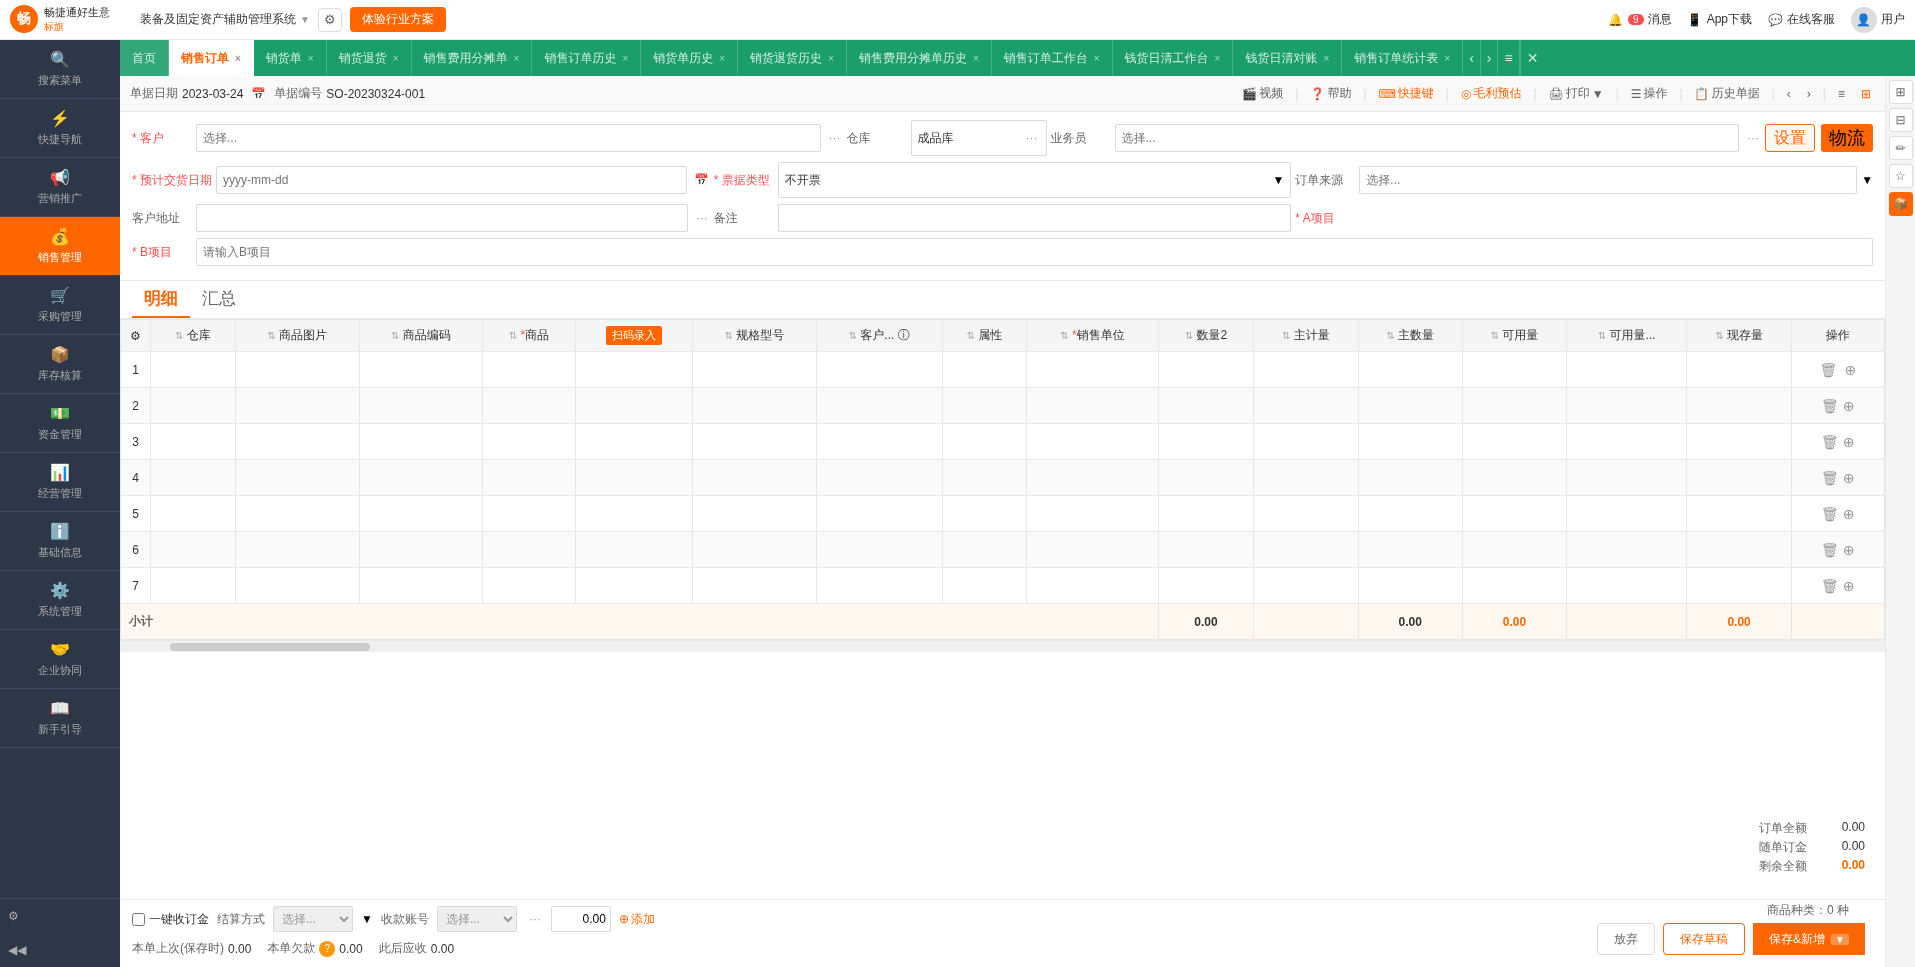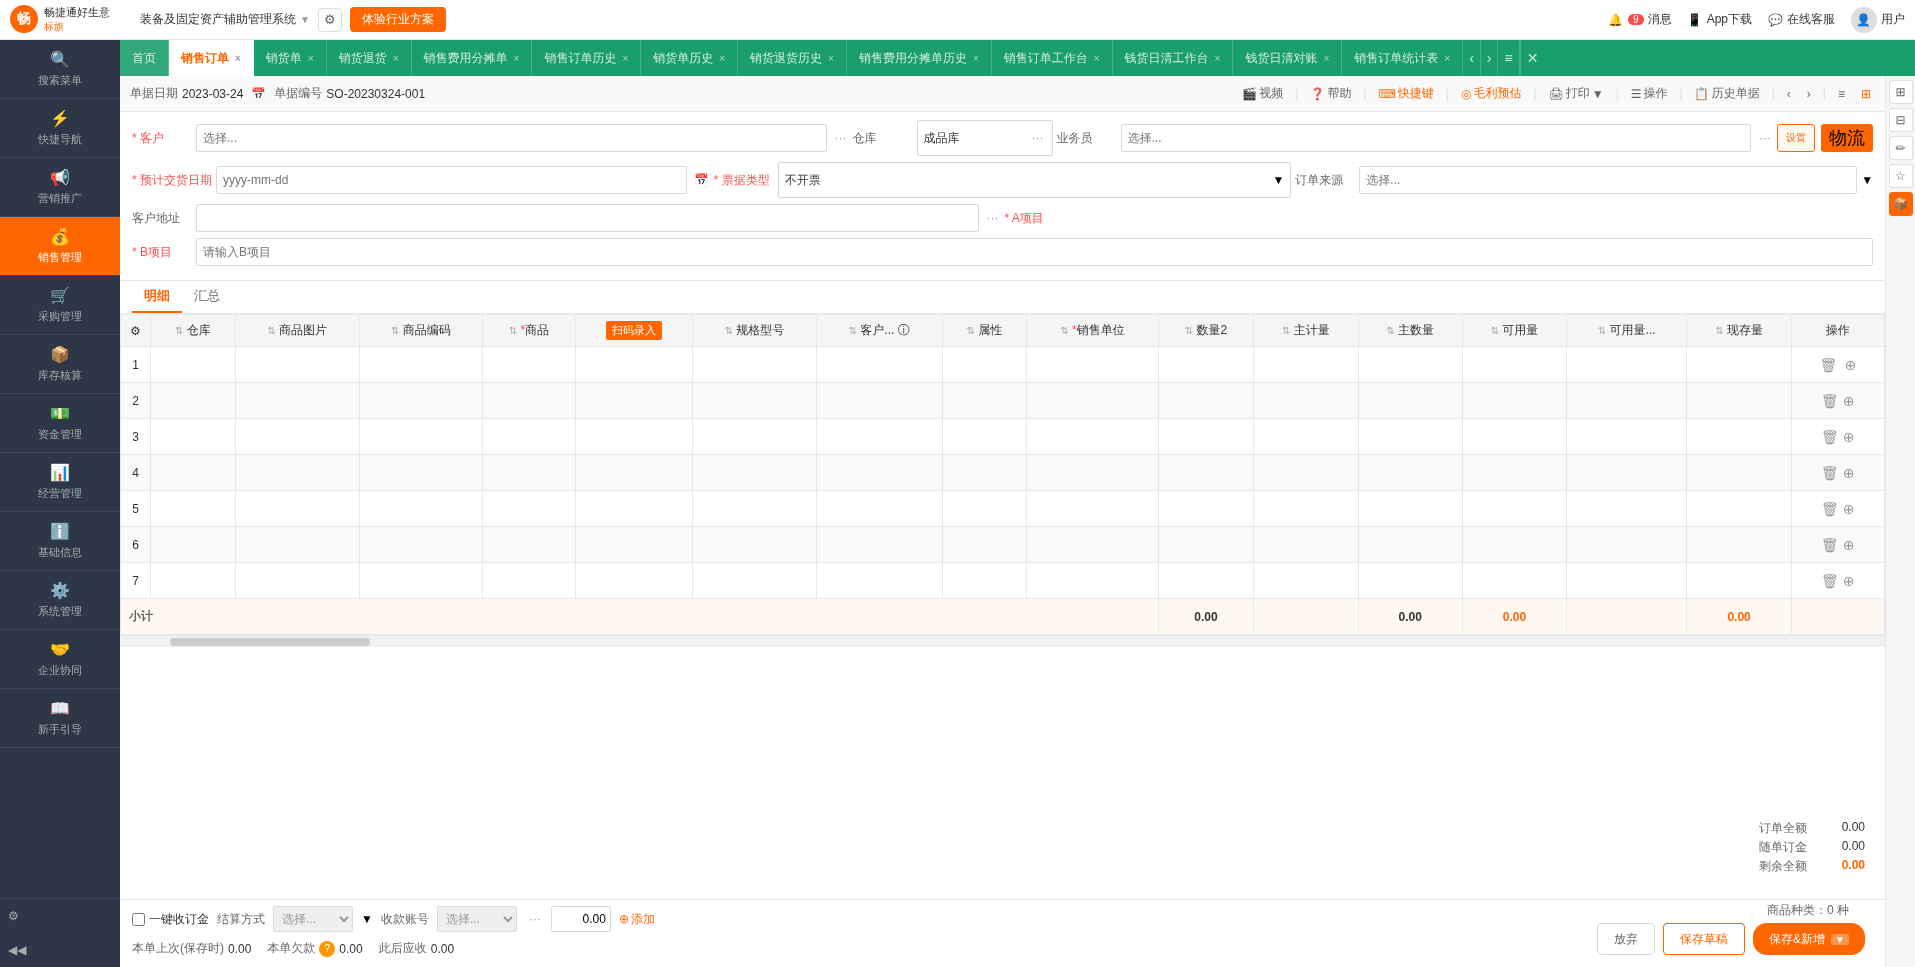--- a/index.html
+++ b/index.html
@@ -331,21 +331,21 @@
       border-bottom: 1px solid #e8e8e8;
       padding: 0 12px;
       background: #fff;
       flex-shrink: 0;
     }
     .detail-tab {
       padding: 6px 12px;
       cursor: pointer;
       color: #666;
       border-bottom: 2px solid transparent;
-      font-size: 13px;
+      font-size: 17px;
     }
     .detail-tab.active {
       color: #ff6600;
       border-bottom-color: #ff6600;
       font-weight: bold;
     }
 
     
     .table-container {
       flex: 1;
@@ -493,21 +493,21 @@
       background: #fff;
       border-radius: 4px;
       padding: 0 16px;
       cursor: pointer;
       color: #ff6600;
     }
     .btn-save-new {
       height: 32px;
       background: #ff6600;
       border: none;
-      border-radius: 14px;
+      border-radius: 0;
       padding: 0 16px;
       cursor: pointer;
       color: #fff;
       display: flex;
       align-items: center;
     }
   </style>
 </head>
 <body>
 
@@ -744,21 +744,21 @@
                 <span class="form-select-value">成品库</span>
                 <span class="ellipsis-btn">···</span>
               </div>
             </div>
             <div class="form-field">
               <span class="form-field-label">业务员</span>
               <input class="form-input" type="text" placeholder="选择..." style="">
               <span class="ellipsis-btn">···</span>
             </div>
             <div style="display:flex;gap:6px;margin-left:auto;">
-              <button style="background:#fff8f0;border:1px solid #ff6600;color:#ff6600;border-radius:3px;padding:2px 8px;cursor:pointer;font-size:10px;">设置</button>
+              <button style="background:#fff8f0;border:1px solid #ff6600;color:#ff6600;border-radius:3px;padding:2px 8px;cursor:pointer;font-size:16px;">设置</button>
               <button style="background:#ff6600;border:none;color:#000000;border-radius:3px;padding:2px 8px;cursor:pointer;font-size:18px;">物流</button>
             </div>
           </div>
 
           <div class="form-row">
             <div class="form-field">
               <span class="form-field-label required" style="color:#ff4d4f;white-space:nowrap;">* 预计交货日期</span>
               <input class="form-input" type="text" placeholder="yyyy-mm-dd" style="">
               <span class="date-icon">📅</span>
             </div>
@@ -774,20 +774,24 @@
               <input class="form-input" type="text" placeholder="选择..." style="">
               <span>▼</span>
             </div>
           </div>
 
           <div class="form-row">
             <div class="form-field">
               <span class="form-field-label">客户地址</span>
               <input class="form-input" type="text" placeholder="" style="">
               <span class="ellipsis-btn">···</span>
+            </div>
+            <div class="form-field">
+              <span class="form-field-label">备注</span>
+              <input class="form-input" type="text" placeholder="" style="">
             </div>
             <div class="form-field">
               <span class="form-field-label required" style="color:#ff4d4f;">* A项目</span>
             </div>
           </div>
 
           <div class="form-row">
             <div class="form-field">
               <span class="form-field-label required" style="color:#ff4d4f;">* B项目</span>
               <input class="form-input" type="text" placeholder="请输入B项目" style="">

